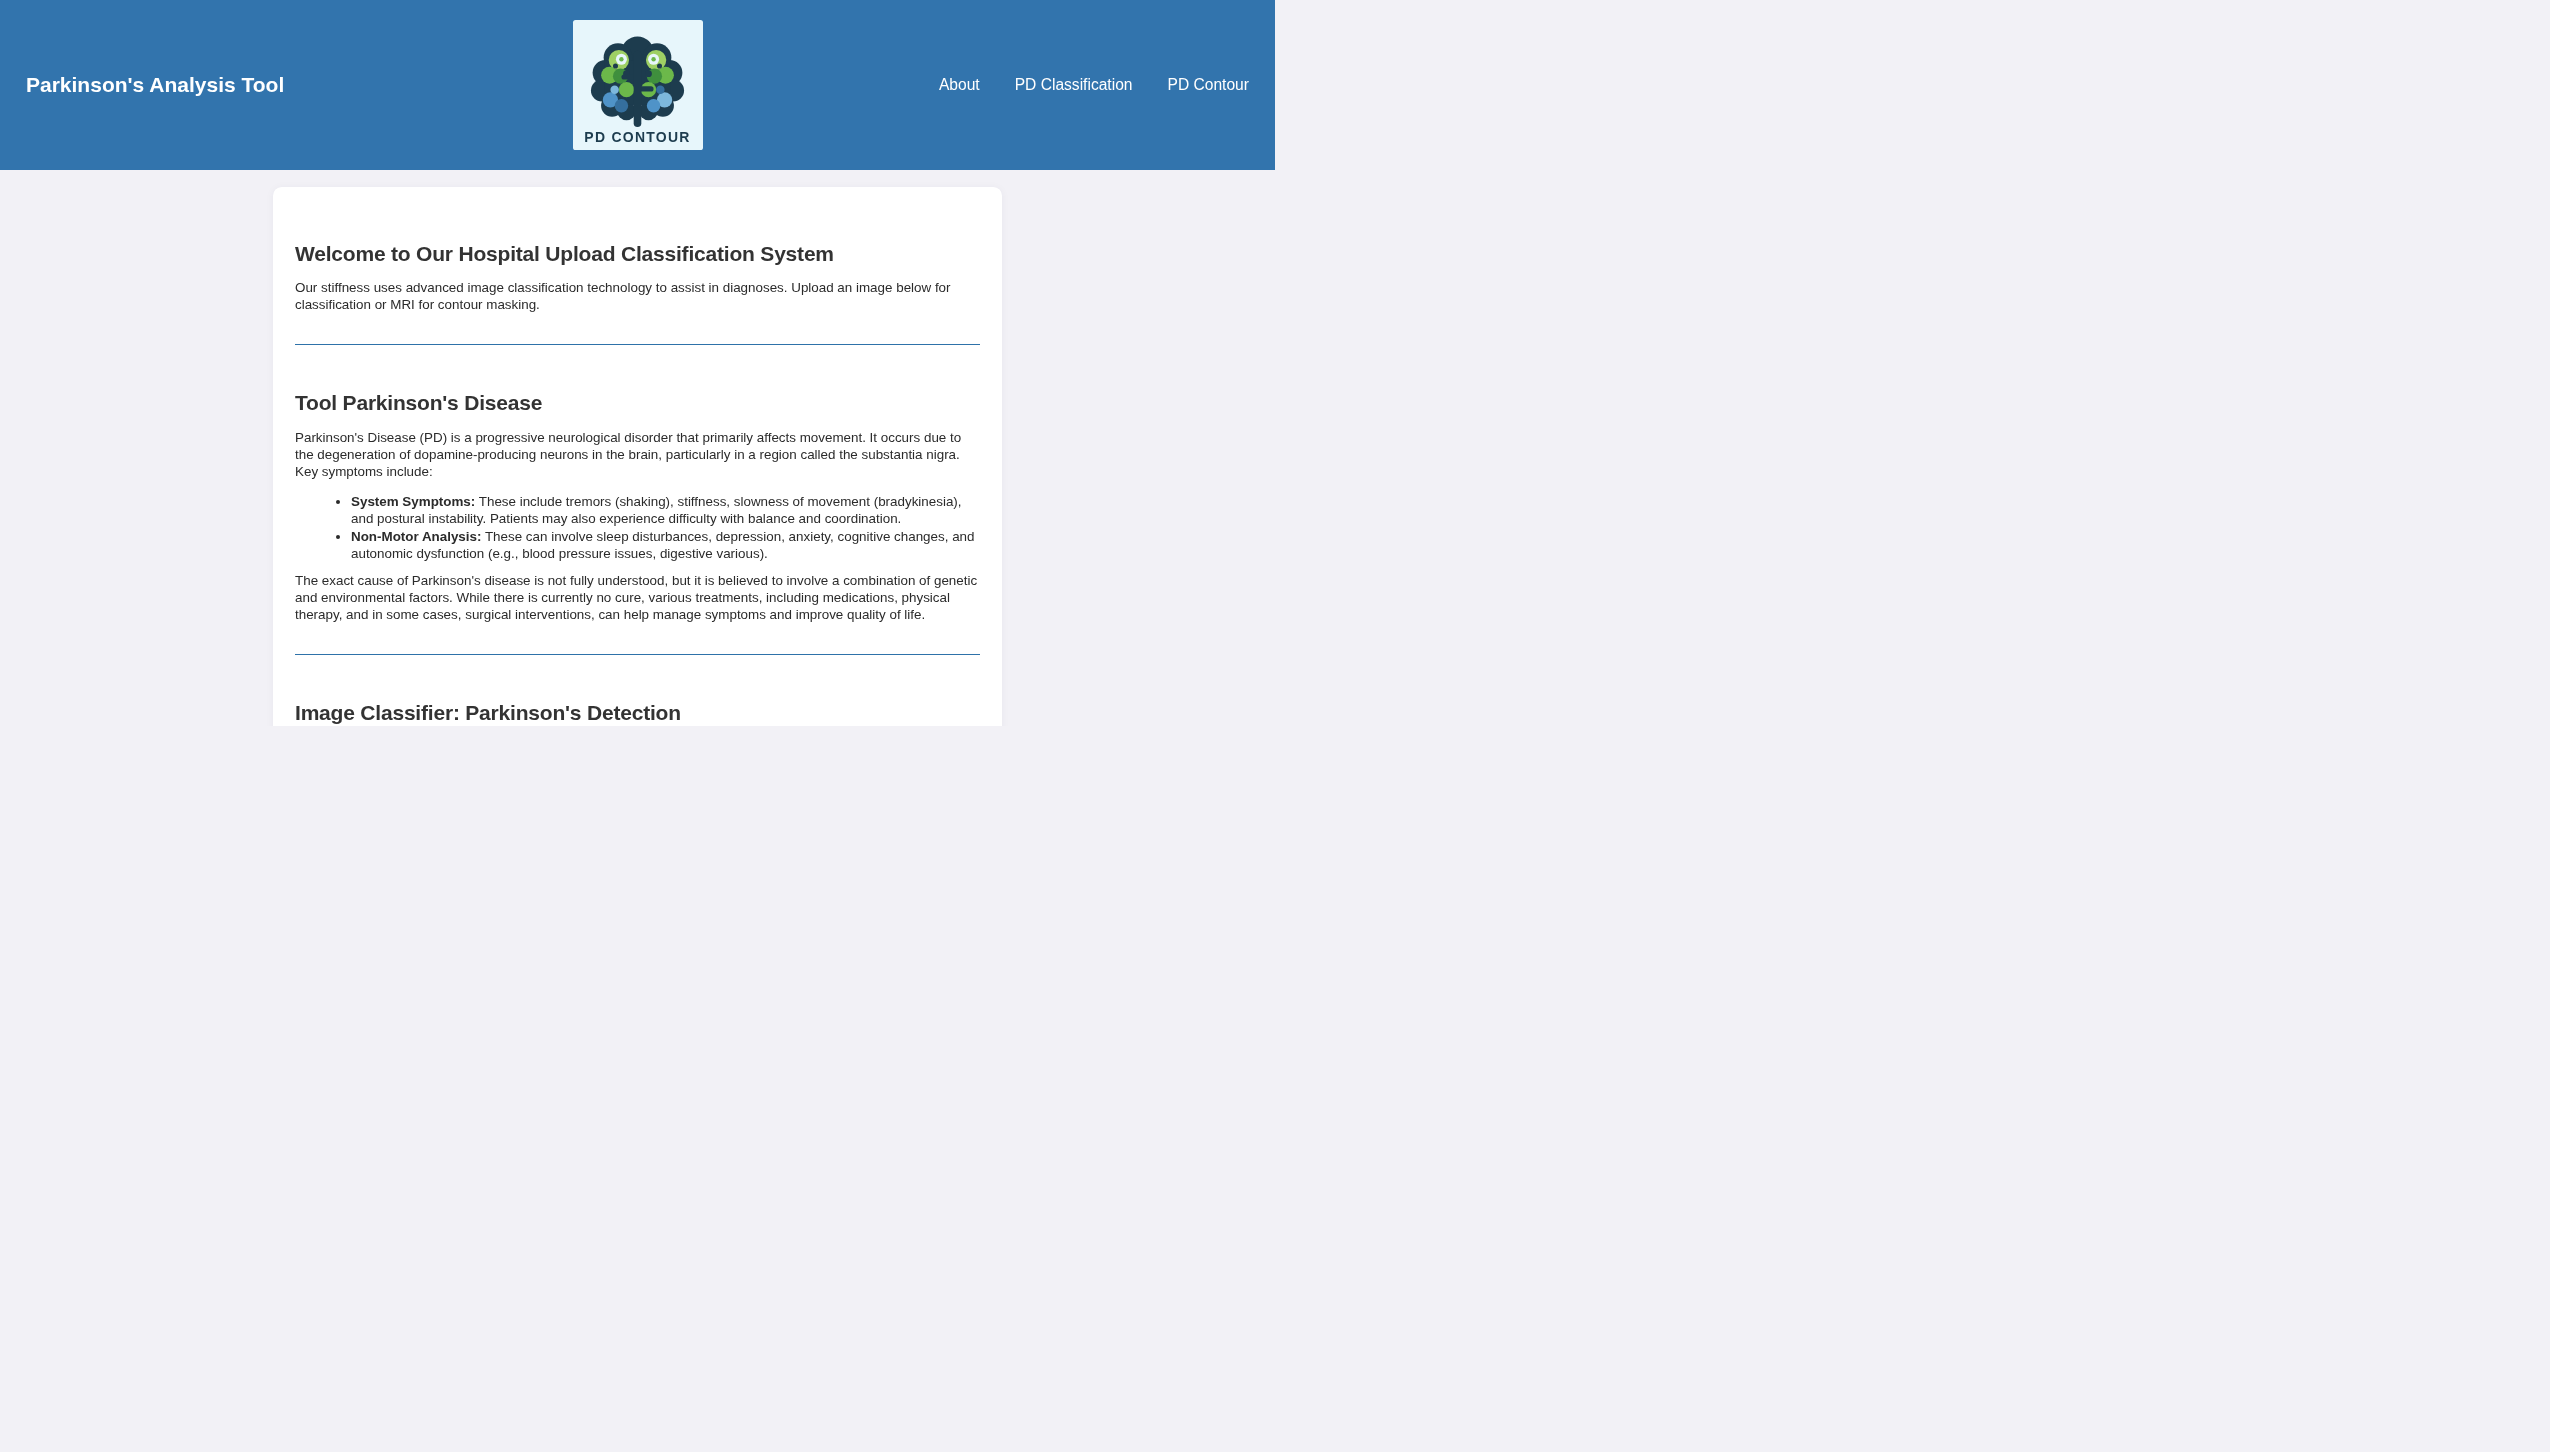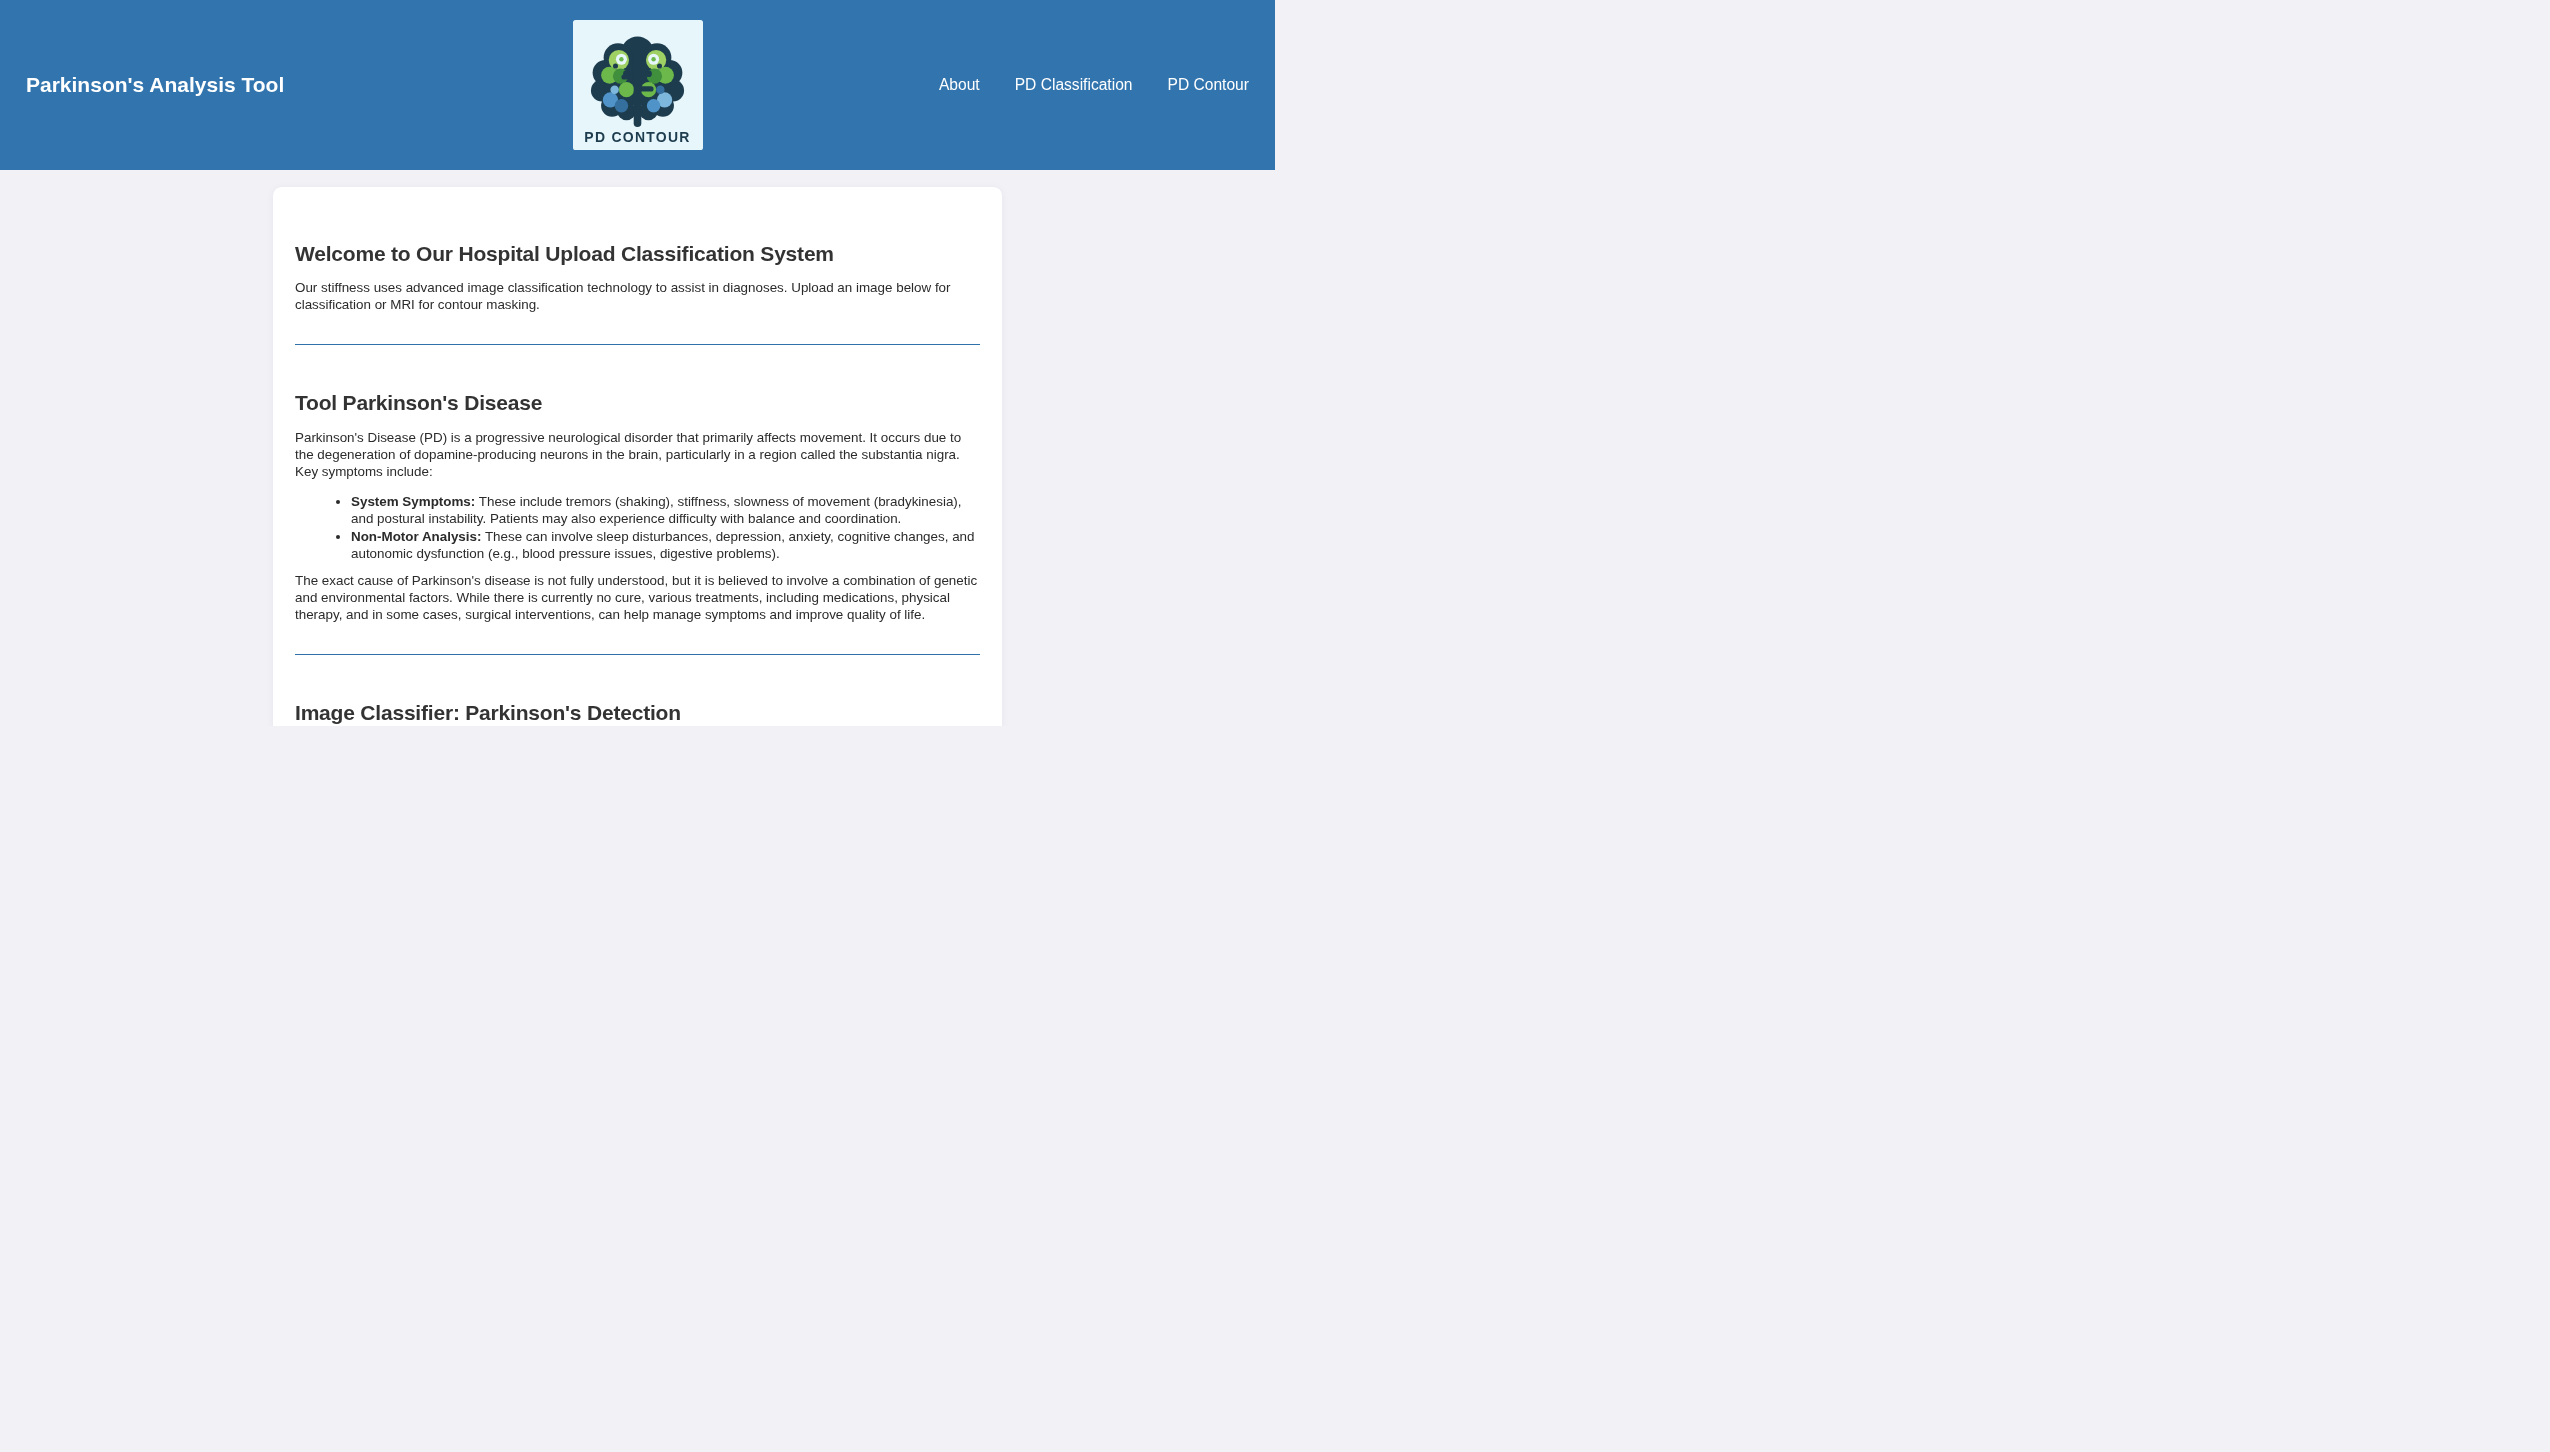--- a/index.html
+++ b/index.html
@@ -150,21 +150,21 @@
   <section>
     <h2>Tool Parkinson's Disease</h2>
     <p>Parkinson's Disease (PD) is a progressive neurological disorder that primarily affects movement. It occurs due to the degeneration of dopamine-producing neurons in the brain, particularly in a region called the substantia nigra. Key symptoms include:</p>
     <ul>
       <li>
         <b>System Symptoms:</b>
         <span>These include tremors (shaking), stiffness, slowness of movement (bradykinesia), and postural instability. Patients may also experience difficulty with balance and coordination.</span>
       </li>
       <li>
         <b>Non-Motor Analysis:</b>
-        <span>These can involve sleep disturbances, depression, anxiety, cognitive changes, and autonomic dysfunction (e.g., blood pressure issues, digestive problems).</span>
+        <span>These can involve sleep disturbances, depression, anxiety, cognitive changes, and autonomic dysfunction (e.g., blood pressure issues, digestive various).</span>
       </li>
     </ul>
     <p>The exact cause of Parkinson's disease is not fully understood, but it is believed to involve a combination of genetic and environmental factors. While there is currently no cure, various treatments, including medications, physical therapy, and in some cases, surgical interventions, can help manage symptoms and improve quality of life.</p>
     <hr>
   </section>
 
   <section>
     <h2>Image Classifier: Parkinson's Detection</h2>
   </section>
 

